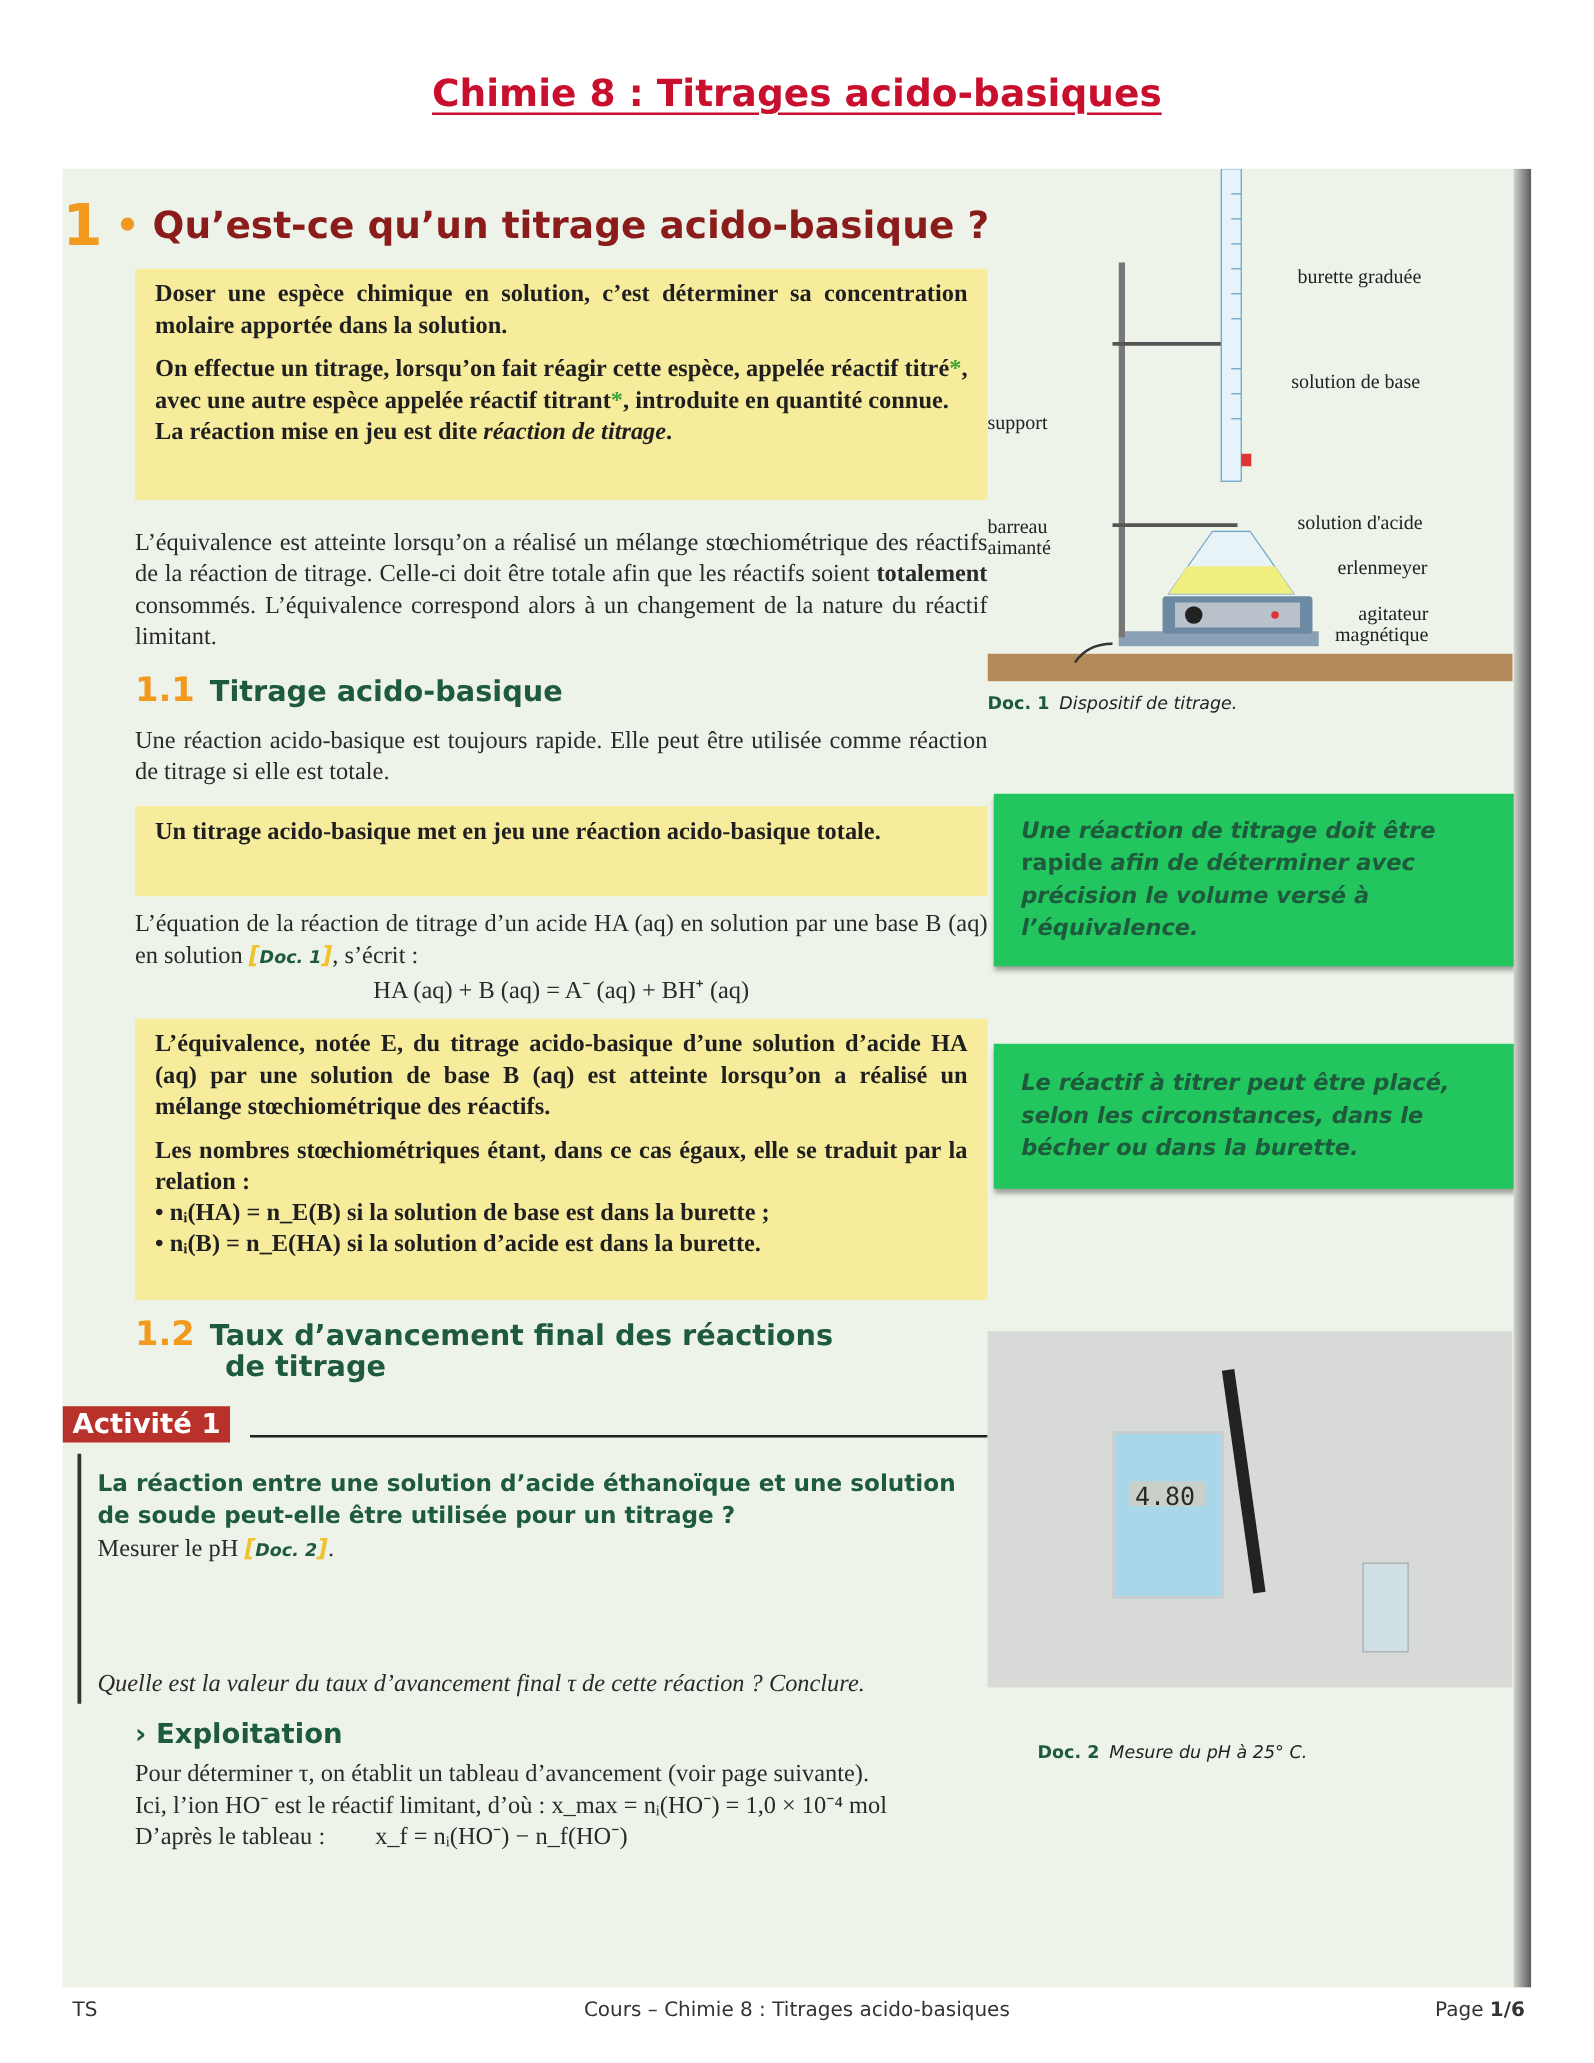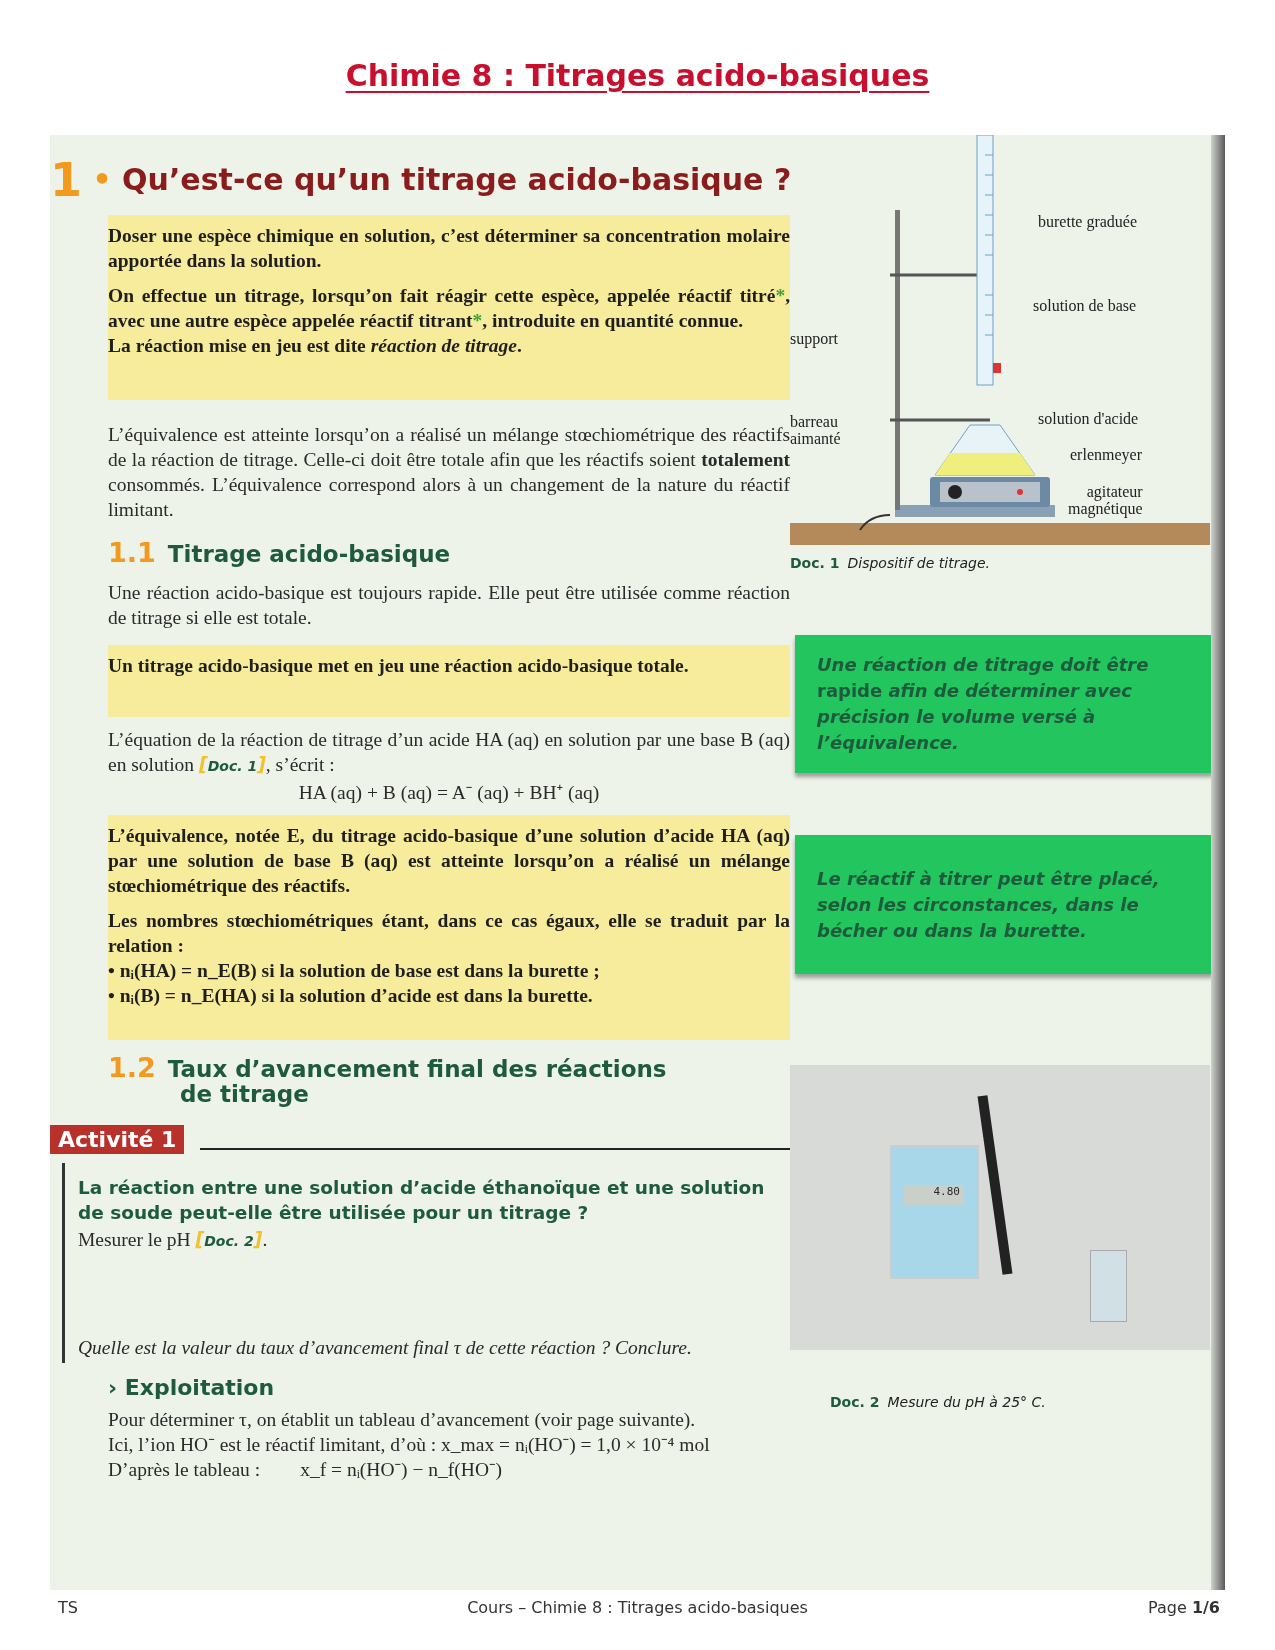--- a/index.html
+++ b/index.html
@@ -5,21 +5,21 @@
   html,body{margin:0;padding:0;}
   body{width:1275px;height:1650px;background:#ffffff;position:relative;overflow:hidden;font-family:"Liberation Serif",serif;color:#2a2a2a;}
   .page-title{position:absolute;top:58px;left:0;width:1275px;text-align:center;font-family:"DejaVu Sans",sans-serif;font-weight:bold;font-size:30px;color:#c8102e;}
   .page-title span{text-decoration:underline;text-decoration-thickness:2px;text-underline-offset:5px;}
   .scan{position:absolute;left:50px;top:135px;width:1175px;height:1455px;background:#eef3ea;overflow:hidden;}
   .scan-edge{position:absolute;right:0;top:0;width:14px;height:100%;background:linear-gradient(90deg,#cfd2cc,#5a5a5a);}
   .abs{position:absolute;}
   .h1{left:0;top:18px;font-family:"DejaVu Sans",sans-serif;font-weight:bold;font-size:30px;color:#8b1c1c;white-space:nowrap;}
   .h1 .num{color:#f19a1e;font-size:46px;vertical-align:-6px;}
   .h1 .dot{color:#f19a1e;}
-  .ybox{background:#f7ec9b;padding:8px 0;box-sizing:border-box;font-weight:bold;font-size:19.5px;line-height:25px;color:#1f1f1f;}
+  .ybox{background:#f7ec9b;padding:8px 16px;box-sizing:border-box;font-weight:bold;font-size:19.5px;line-height:25px;color:#1f1f1f;}
   .ybox p{margin:0 0 10px 0;text-align:justify;}
   .ybox p:last-child{margin-bottom:0;}
   .body-text{font-size:19.5px;line-height:25px;text-align:justify;color:#2a2a2a;}
   .body-text p{margin:0;}
   .h2{font-family:"DejaVu Sans",sans-serif;font-weight:bold;font-size:23px;color:#1e5a3c;white-space:nowrap;line-height:25px;}
   .h2 .num{color:#f19a1e;font-size:27px;margin-right:12px;}
   .star{color:#3aa336;}
   .docref{font-family:"DejaVu Sans",sans-serif;font-weight:bold;font-style:italic;font-size:14px;color:#1e5a3c;}
   .docref .br{color:#f2c12e;font-size:19px;}
   .gbox{background:#22c55e;box-shadow:0 4px 4px rgba(0,0,0,0.35);font-family:"DejaVu Sans",sans-serif;font-style:italic;font-weight:bold;font-size:18px;line-height:26px;color:#1e5a3c;padding:0 22px;box-sizing:border-box;display:flex;align-items:center;}
@@ -132,27 +132,27 @@
     <div class="abs diag-label" style="left:0;top:278px;line-height:17px;"><span>barreau</span><br><span>aimanté</span></div>
     <div class="abs diag-label" style="left:248px;top:275px;">solution d'acide</div>
     <div class="abs diag-label" style="left:280px;top:311px;">erlenmeyer</div>
     <div class="abs diag-label" style="left:278px;top:348px;line-height:17px;text-align:right;"><span>agitateur</span><br><span>magnétique</span></div>
   </div>
   <div class="abs caption" style="left:740px;top:420px;"><b>Doc. 1</b><i>Dispositif de titrage.</i></div>
 
   <div class="abs gbox" style="left:745px;top:500px;width:418px;height:138px;">
     <div><span>Une réaction de titrage doit être </span><span style="font-style:normal;">rapide</span><span> afin de déterminer avec précision le volume versé à l’équivalence.</span></div>
   </div>
-  <div class="abs gbox" style="left:745px;top:700px;width:418px;height:139px;">
+  <div class="abs gbox" style="left:745px;top:700px;width:418px;height:116px;">
     <div>Le réactif à titrer peut être placé, selon les circonstances, dans le bécher ou dans la burette.</div>
   </div>
 
   <div class="abs" style="left:740px;top:930px;width:420px;height:285px;background:#d8dad8;">
     <div class="abs" style="left:100px;top:80px;width:85px;height:130px;background:#a9d7ea;border:2px solid #ccc;">
-      <div class="abs" style="left:12px;top:38px;width:60px;height:20px;background:#c9cfc9;font-family:'DejaVu Sans Mono',monospace;font-size:11px;text-align:right;padding-right:4px;box-sizing:border-box;">4.80</div>
+      <div class="abs" style="left:12px;top:38px;width:60px;height:20px;background:#c9cfc9;font-family:'DejaVu Sans Mono',monospace;font-size:20px;text-align:center;padding-right:4px;box-sizing:border-box;">4.80</div>
     </div>
     <div class="abs" style="left:200px;top:30px;width:10px;height:180px;background:#222;transform:rotate(-8deg);"></div>
     <div class="abs" style="left:300px;top:185px;width:35px;height:70px;border:1px solid #aaa;background:rgba(200,230,240,0.5);"></div>
   </div>
   <div class="abs caption" style="left:780px;top:1225px;margin-top:34px;"><b>Doc. 2</b><i>Mesure du pH à 25° C.</i></div>
 
   <div class="scan-edge"></div>
 </div>
 
 <div class="footer" style="left:58px;">TS</div>

